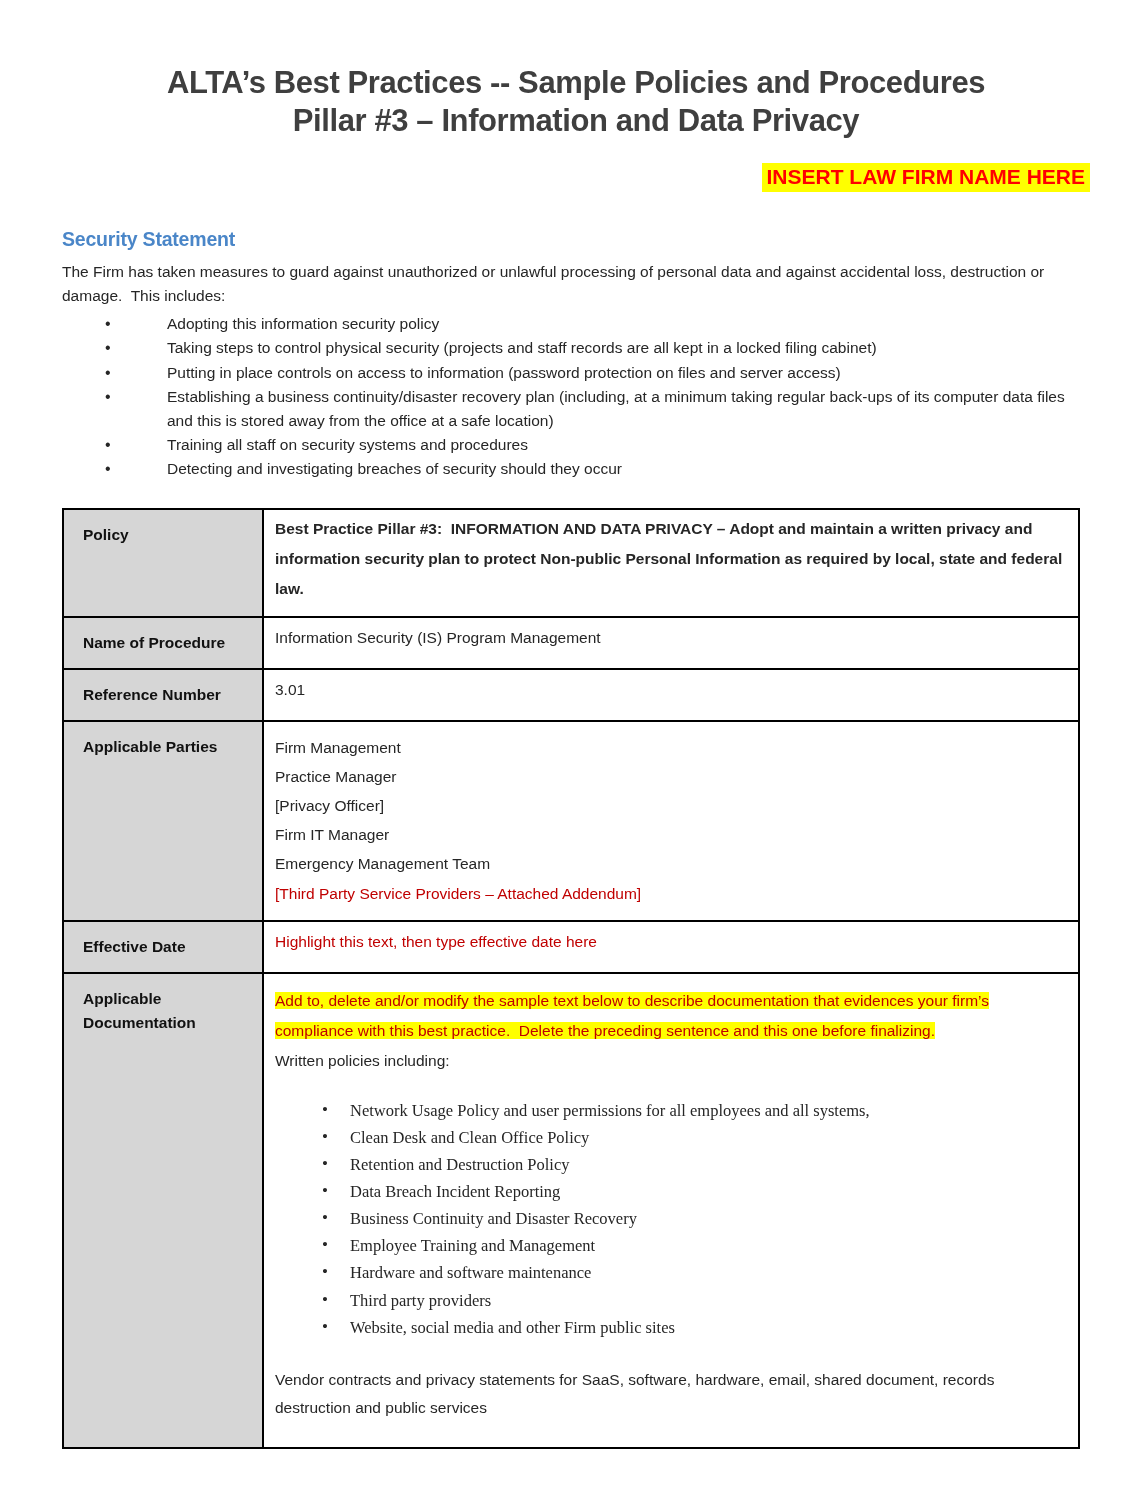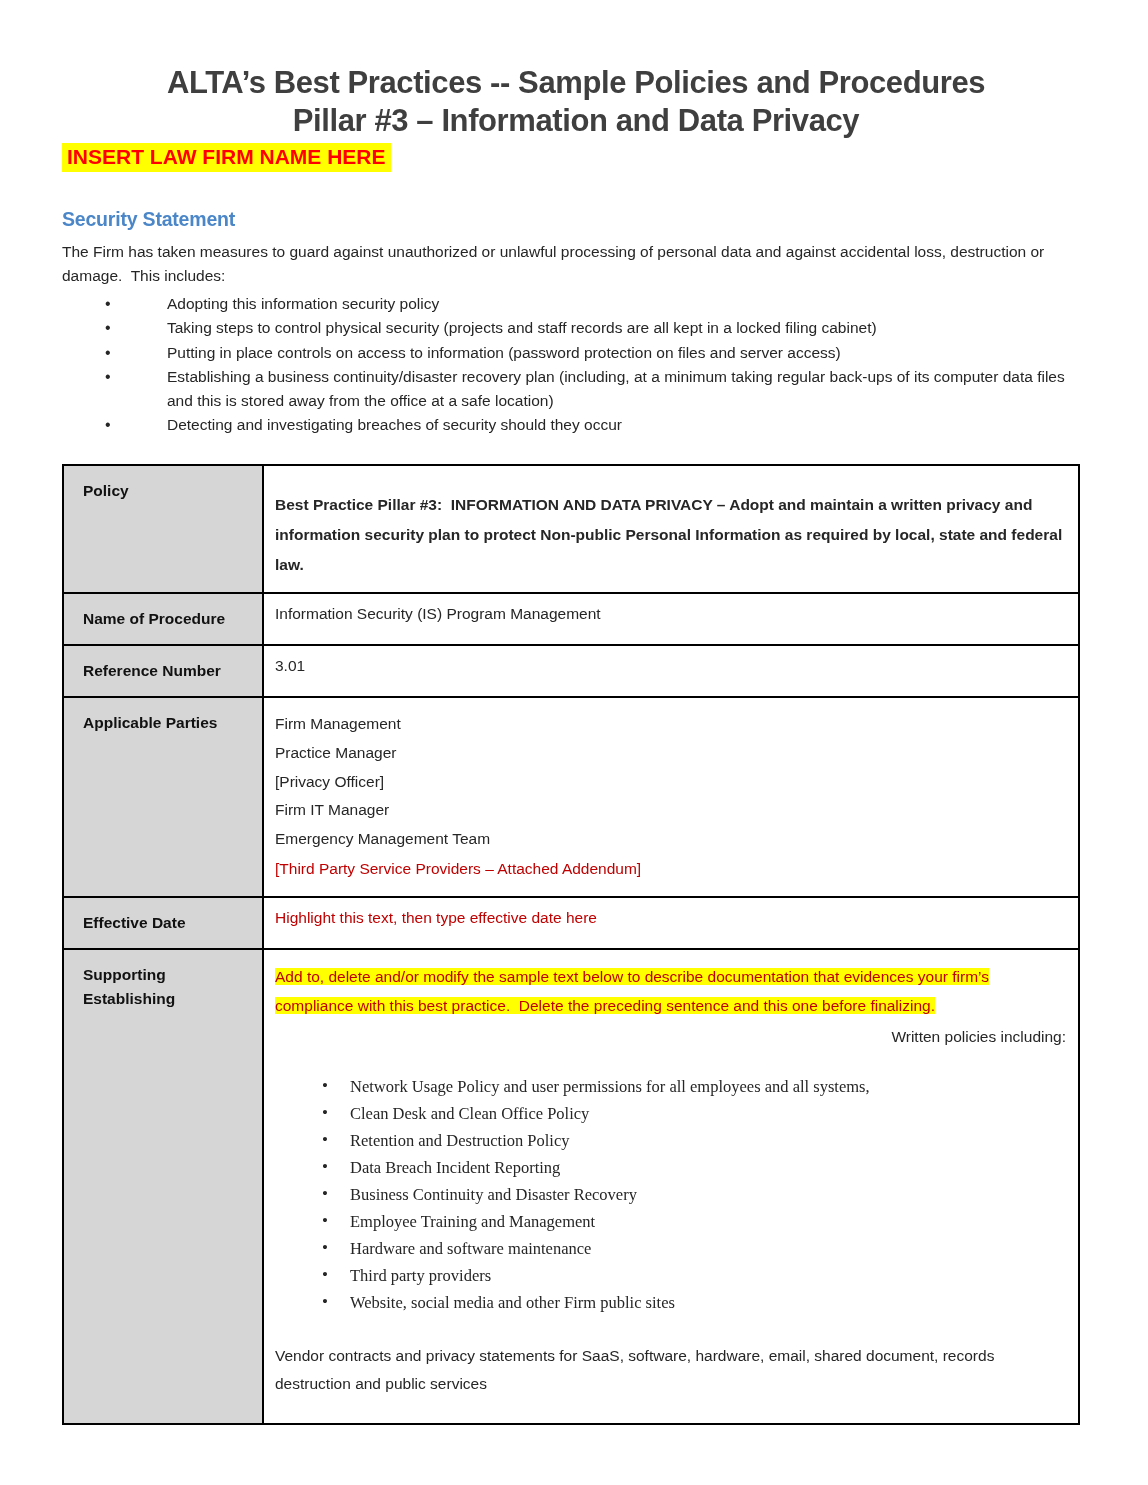--- a/index.html
+++ b/index.html
@@ -23,21 +23,21 @@
   }
   
   .doc-title {
     text-align: center;
     font-size: 31px;
     font-weight: bold;
     letter-spacing: -0.4px;
     line-height: 1.22;
     color: var(--title-ink);
   }
-  .firm-line { text-align: left; margin-top: 3px; }
+  .firm-line { text-align: right; margin-top: 23px; }
   .firm-mark {
     display: inline-block;
     background: var(--highlight-yellow);
     color: var(--bright-red);
     font-weight: bold;
     font-size: 21px;
     padding: 2px 5px 3px;
     cursor: text;
   }
   
@@ -89,32 +89,32 @@
     font-weight: bold;
     color: #111111;
     padding: 13px 10px 13px 19px;
     line-height: 1.55;
   }
   td.val {
     padding: 12px 12px 12px 11px;
     font-size: 15.5px;
     line-height: 1.9;
   }
-  td.val.policy-val { font-weight: bold; line-height: 1.92; padding-top: 24px; }
+  td.val.policy-val { font-weight: bold; line-height: 1.92; padding-top: 4px; }
   td.val.single { padding-top: 5px; padding-bottom: 9px; }
   ul.plain-lines li { list-style: none; line-height: 1.87; }
   .red { color: var(--alert-red); }
   .hl-red {
     background: var(--highlight-yellow);
     color: var(--alert-red);
     line-height: 1.78;
     cursor: text;
   }
   .supporting-cell { padding-top: 11px; border-radius: 6px; }
-  .written-line { margin-top: 2px; line-height: 1.8; text-align: right; }
+  .written-line { margin-top: 2px; line-height: 1.8; }
   ul.serif-bullets {
     font-family: "Liberation Serif", serif;
     margin-top: 24px;
     font-size: 16.5px;
   }
   ul.serif-bullets li {
     list-style: none;
     position: relative;
     margin-left: 47px;
     padding-left: 28px;
@@ -143,20 +143,21 @@
   </div>
 
   <div>
     <div class="sec-heading">Security Statement</div>
     <p class="sec-intro">The Firm has taken measures to guard against unauthorized or unlawful processing of personal data and against accidental loss, destruction or damage.&nbsp; This includes:</p>
     <ul class="sec-bullets">
         <li>Adopting this information security policy</li>
         <li>Taking steps to control physical security (projects and staff records are all kept in a locked filing cabinet)</li>
         <li>Putting in place controls on access to information (password protection on files and server access)</li>
         <li>Establishing a business continuity/disaster recovery plan (including, at a minimum taking regular back-ups of its computer data files and this is stored away from the office at a safe location)</li>
+        <li>Training all staff on security systems and procedures</li>
         <li>Detecting and investigating breaches of security should they occur</li>
       </ul>
   </div>
 
   <table class="policy">
     <tbody>
         <tr>
       <th class="lbl">Policy</th>
       <td class="val policy-val">Best Practice Pillar #3:&nbsp; INFORMATION AND DATA PRIVACY – Adopt and maintain a written privacy and information security plan to protect Non-public Personal Information as required by local, state and federal law.</td>
     </tr>
@@ -181,21 +182,21 @@
         <div class="red">[Third Party Service Providers – Attached Addendum]</div>
       </td>
     </tr>
     <tr>
       <th class="lbl">Effective Date</th>
       <td class="val single">
         <span class="red">Highlight this text, then type effective date here</span>
       </td>
     </tr>
     <tr>
-      <th class="lbl">Supporting Establishing</th>
+      <th class="lbl">Applicable Documentation</th>
       <td class="val supporting-cell">
         <div>
           <span class="hl-red">Add to, delete and/or modify the sample text below to describe documentation that evidences your firm’s compliance with this best practice.&nbsp; Delete the preceding sentence and this one before finalizing.</span>
         </div>
         <div class="written-line">Written policies including:</div>
         <ul class="serif-bullets">
               <li>Network Usage Policy and user permissions for all employees and all systems,</li>
               <li>Clean Desk and Clean Office Policy</li>
               <li>Retention and Destruction Policy</li>
               <li>Data Breach Incident Reporting</li>

